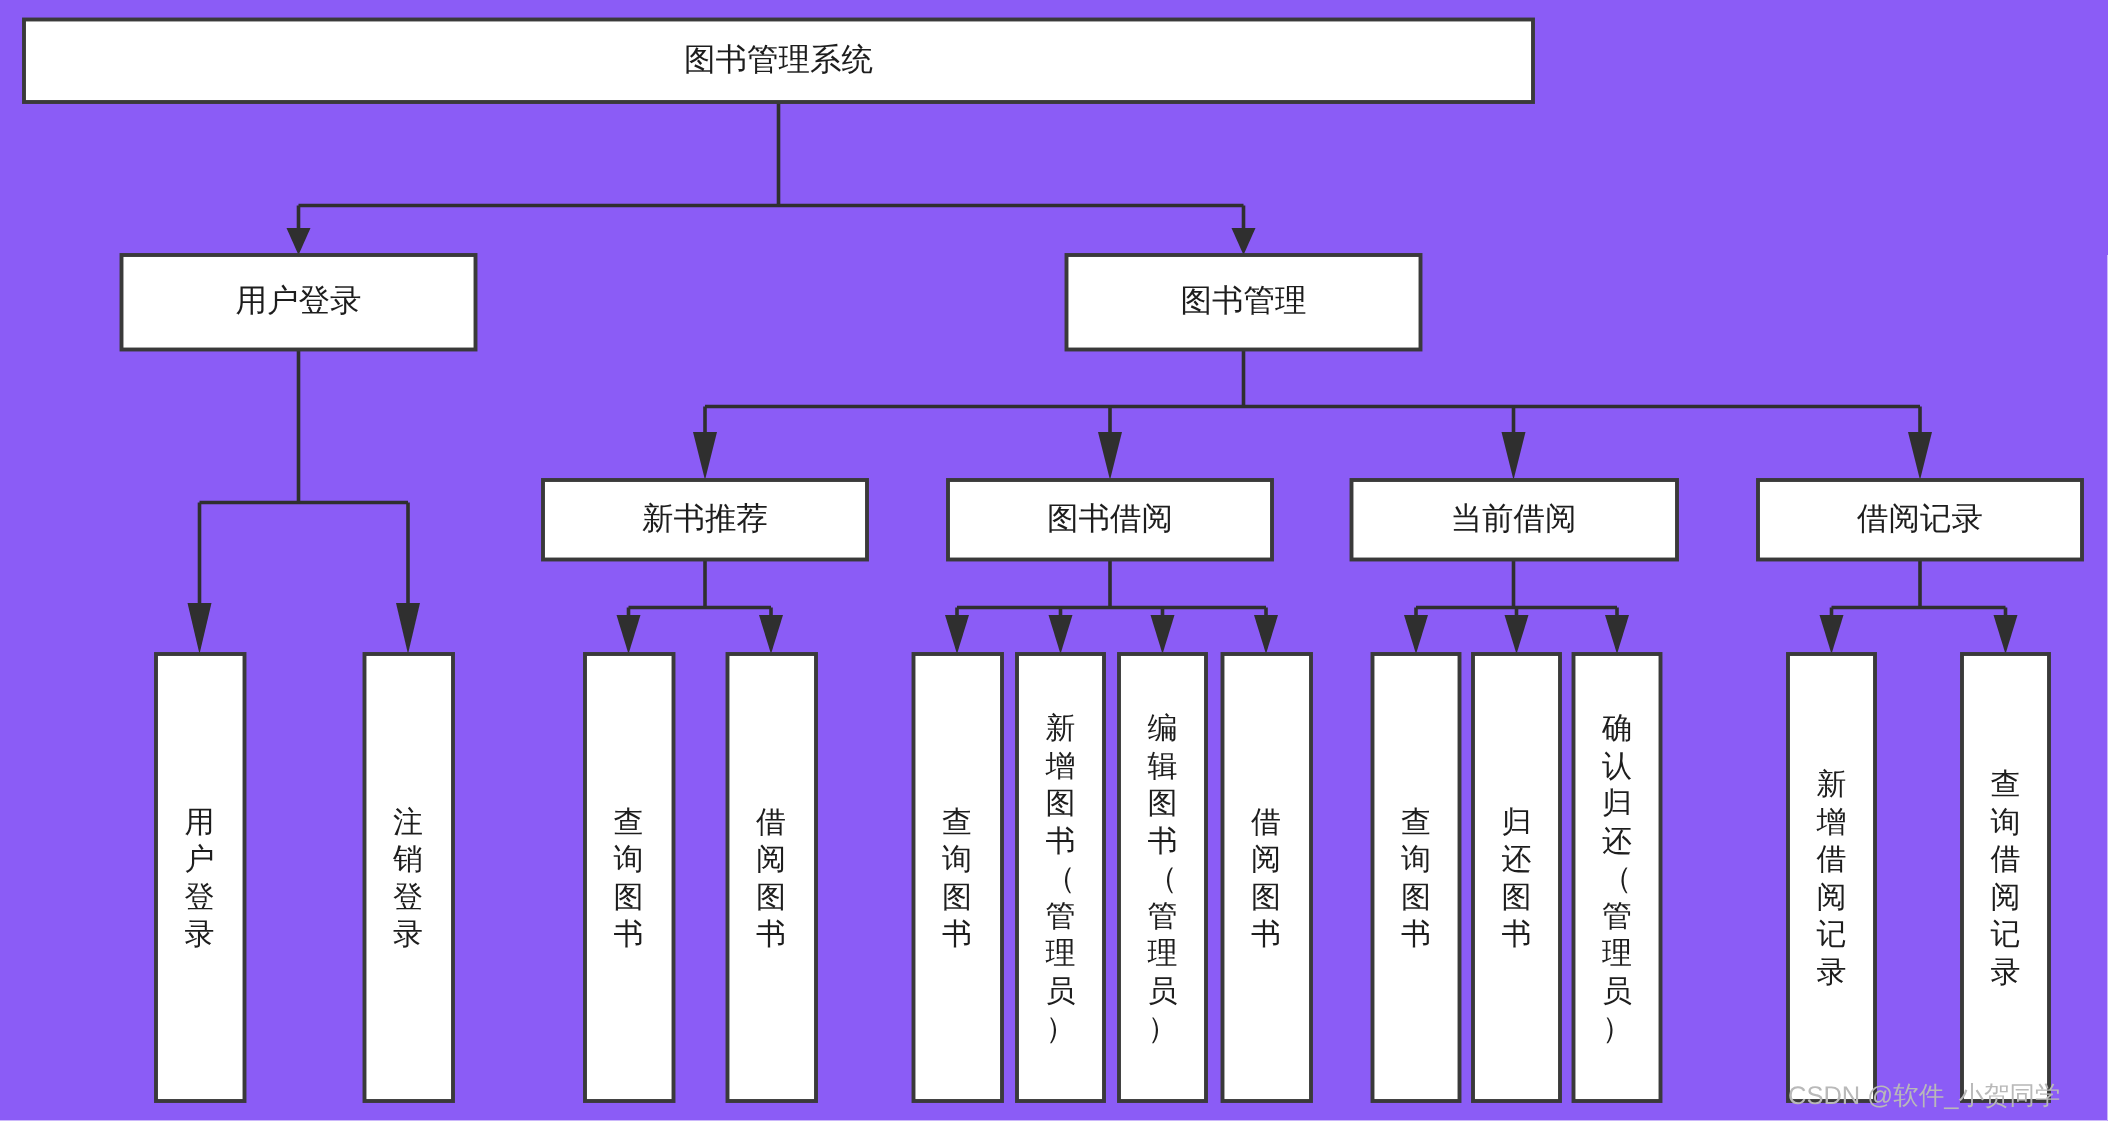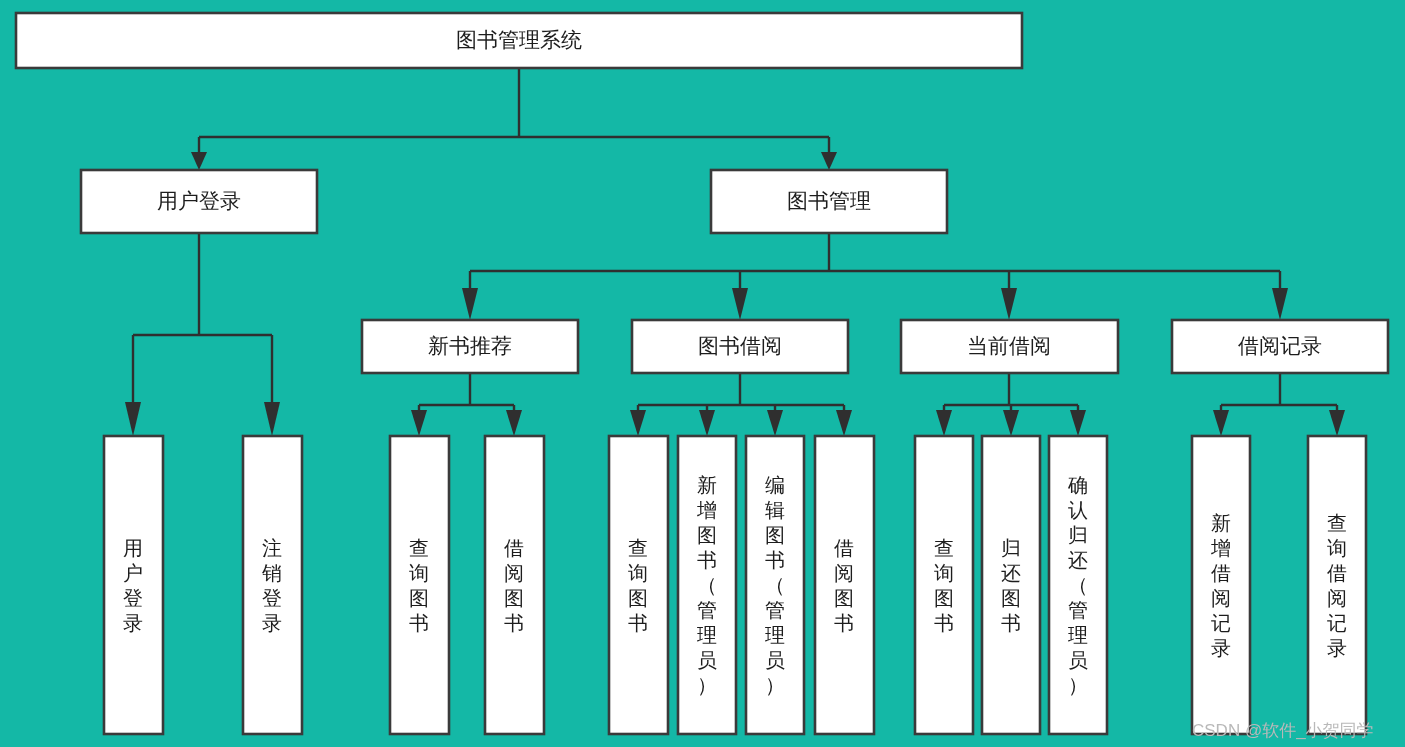--- a/index.html
+++ b/index.html
@@ -7,21 +7,21 @@
     padding: 0;
     background: #ffffff;
   }
   body {
     font-family: "Liberation Sans", "DejaVu Sans", sans-serif;
   }
   #diagram-root {
     position: relative;
     width: 1405px;
     height: 747px;
-    background: #14b8a6;
+    background: #8b5cf6;
     overflow: hidden;
   }
   svg.diagram-canvas {
     position: absolute;
     left: 0;
     top: 0;
     width: 1405px;
     height: 747px;
     display: block;
   }

